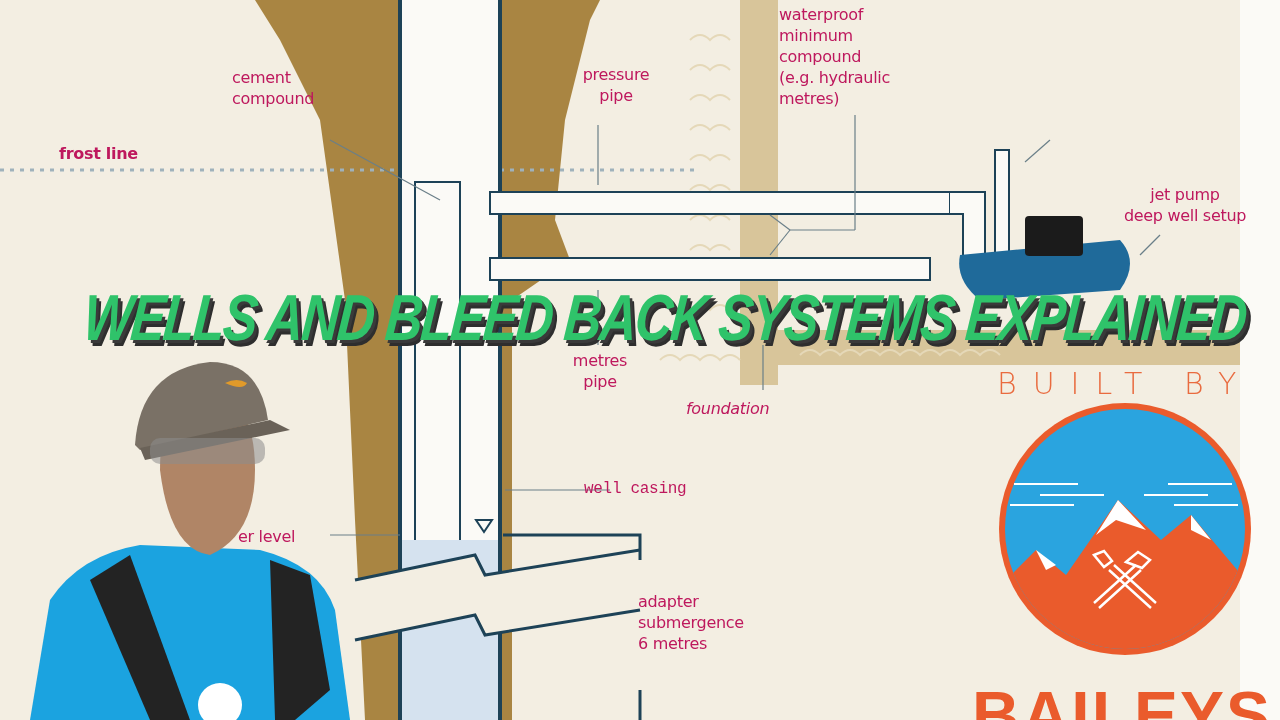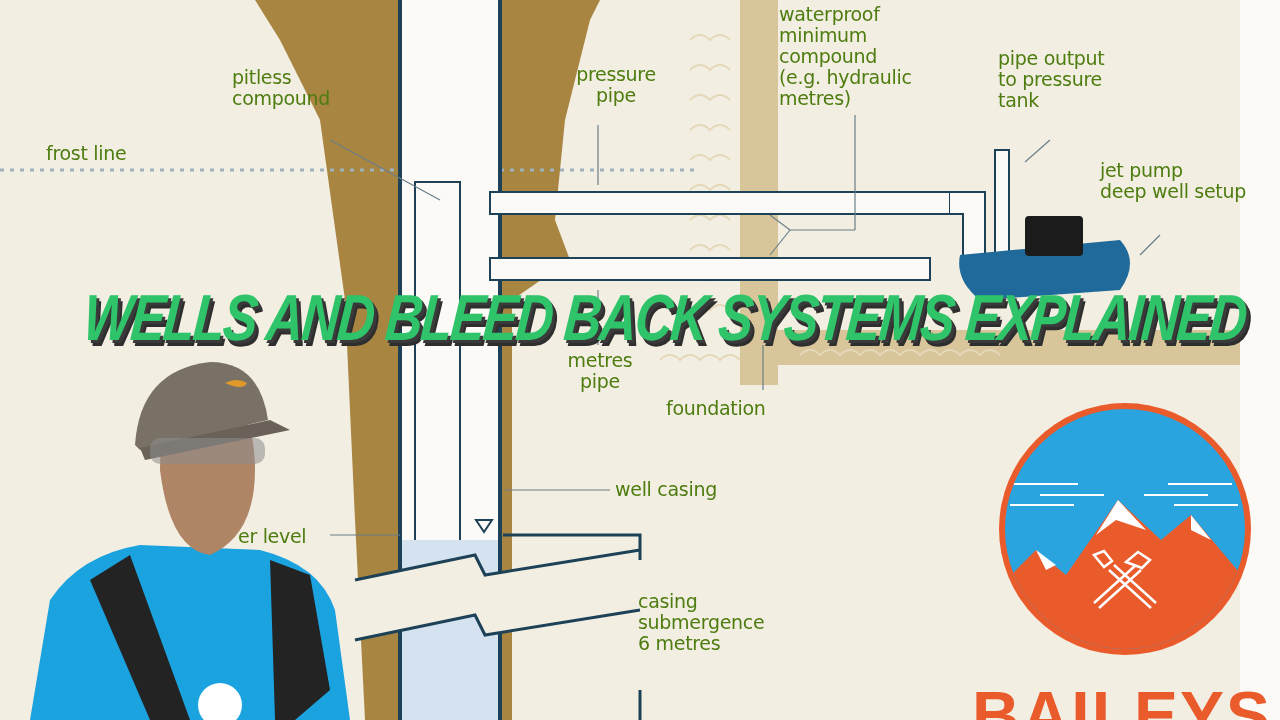--- a/index.html
+++ b/index.html
@@ -1,18 +1,18 @@
 <!DOCTYPE html>
 <html><head>
 <meta charset="utf-8">
 <style>
   html,body{margin:0;padding:0;}
   body{width:1280px;height:720px;overflow:hidden;background:#f3eee2;position:relative;font-family:"DejaVu Sans",sans-serif;}
   #stage{position:absolute;left:0;top:0;width:1280px;height:720px;}
-  .lbl{position:absolute;color:#4d7c0f;font-family:"DejaVu Sans",sans-serif;font-size:19px;line-height:21px;letter-spacing:-0.3px;}
+  .lbl{position:absolute;color:#be185d;font-family:"DejaVu Sans",sans-serif;font-size:16px;line-height:21px;letter-spacing:-0.3px;}
   .title{position:absolute;left:84px;top:282px;width:1030px;height:70px;font-family:"Liberation Sans",sans-serif;font-weight:bold;font-style:italic;font-size:52px;line-height:70px;color:#2fc36a;letter-spacing:-2px;text-transform:uppercase;transform:scaleY(1.25) skewX(-6deg);transform-origin:left center;text-shadow:3px 3px 0 #3a3a3a,5px 5px 0 #2e2e2e;white-space:nowrap;}
   .builtby{position:absolute;left:997px;top:366px;font-family:"DejaVu Sans",sans-serif;font-weight:300;font-size:30px;letter-spacing:16px;color:#e96b3f;}
   .baileys{position:absolute;left:972px;top:682px;font-family:"Liberation Sans",sans-serif;font-weight:bold;font-size:66px;line-height:66px;color:#ea5b2c;letter-spacing:2px;}
 </style>
 </head>
 <body>
 
 <div id="stage">
 
   <svg width="1280" height="720" viewBox="0 0 1280 720" style="position:absolute;left:0;top:0;">
@@ -64,71 +64,67 @@
       <line x1="763" y1="345" x2="763" y2="390"></line>
       <line x1="610" y1="490" x2="505" y2="490"></line>
       <line x1="330" y1="535" x2="400" y2="535"></line>
       <path d="M503,535 L640,535 L640,560" stroke="#1d4257" stroke-width="3"></path>
       <line x1="640" y1="690" x2="640" y2="720" stroke="#1d4257" stroke-width="3"></line>
     </g>
     <path d="M476,520 L492,520 L484,532 Z" fill="none" stroke="#1d4257" stroke-width="2"></path>
   </svg>
 
   <div class="lbl" style="left:232px;top:67px;">
-    <div>pitless</div>
+    <div>cement</div>
     <div>compound</div>
   </div>
-  <div class="lbl" style="left:46px;top:143px;">frost line</div>
+  <div class="lbl" style="left:59px;top:143px;font-weight:bold;">frost line</div>
   <div class="lbl" style="left:573px;top:64px;text-align:center;width:86px;">
     <div>pressure</div>
     <div>pipe</div>
   </div>
   <div class="lbl" style="left:779px;top:4px;">
     <div>waterproof</div>
     <div>minimum</div>
     <div>compound</div>
     <div>(e.g. hydraulic</div>
     <div>metres)</div>
   </div>
-  <div class="lbl" style="left:998px;top:48px;">
-    <div>pipe output</div>
-    <div>to pressure</div>
-    <div>tank</div>
-  </div>
-  <div class="lbl" style="left:1100px;top:160px;text-align:left;width:170px;">
+  <div class="lbl" style="left:1100px;top:184px;text-align:center;width:170px;">
     <div>jet pump</div>
     <div>deep well setup</div>
   </div>
   <div class="lbl" style="left:562px;top:350px;text-align:center;width:76px;">
     <div>metres</div>
     <div>pipe</div>
   </div>
-  <div class="lbl" style="left:666px;top:398px;">foundation</div>
-  <div class="lbl" style="left:615px;top:479px;">well casing</div>
+  <div class="lbl" style="left:686px;top:398px;font-style:italic;">foundation</div>
+  <div class="lbl" style="left:584px;top:479px;font-family:Liberation Mono, monospace;">well casing</div>
   <div class="lbl" style="left:238px;top:526px;">er level</div>
   <div class="lbl" style="left:638px;top:591px;">
-    <div>casing</div>
+    <div>adapter</div>
     <div>submergence</div>
     <div>6 metres</div>
   </div>
 
   <svg width="360" height="370" viewBox="0 0 360 370" style="position:absolute;left:20px;top:350px;">
     <path d="M10,370 L30,250 Q60,205 120,195 L240,200 Q300,215 315,260 L330,370 Z" fill="#1ba3e0"></path>
     <path d="M70,230 L110,205 L170,370 L130,370 Z" fill="#232323"></path>
     <path d="M250,210 L290,225 L310,340 L275,370 L255,370 Z" fill="#232323"></path>
     <path d="M140,120 Q140,40 185,40 Q235,45 235,120 Q235,185 190,205 Q150,200 140,120 Z" fill="#b08566"></path>
     <path d="M115,95 Q120,20 190,12 Q240,12 248,70 L120,100 Z" fill="#7a7166"></path>
     <path d="M120,98 L250,70 L270,80 L125,110 Z" fill="#6a6258"></path>
     <path d="M205,33 q12,-6 22,0 q-4,8 -22,0 z" fill="#e09a2a"></path>
     <rect x="130" y="88" width="115" height="26" rx="10" fill="#8c8c8c" opacity="0.55"></rect>
     <circle cx="200" cy="355" r="22" fill="#ffffff"></circle>
   </svg>
 
   <div class="title">WELLS AND BLEED BACK SYSTEMS EXPLAINED</div>
 
+  <div class="builtby">BUILT BY</div>
   <svg width="258" height="258" viewBox="0 0 258 258" style="position:absolute;left:996px;top:400px;">
     <defs>
         <clipPath id="cc">
           <circle cx="129" cy="129" r="120"></circle>
         </clipPath>
       </defs>
     <circle cx="129" cy="129" r="126" fill="#ea5b2c"></circle>
     <g clip-path="url(#cc)">
       <rect x="0" y="0" width="258" height="258" fill="#2aa4df"></rect>
       <path d="M0,258 L0,190 L40,150 L70,175 L122,100 L165,140 L195,115 L258,190 L258,258 Z" fill="#ea5b2c"></path>

